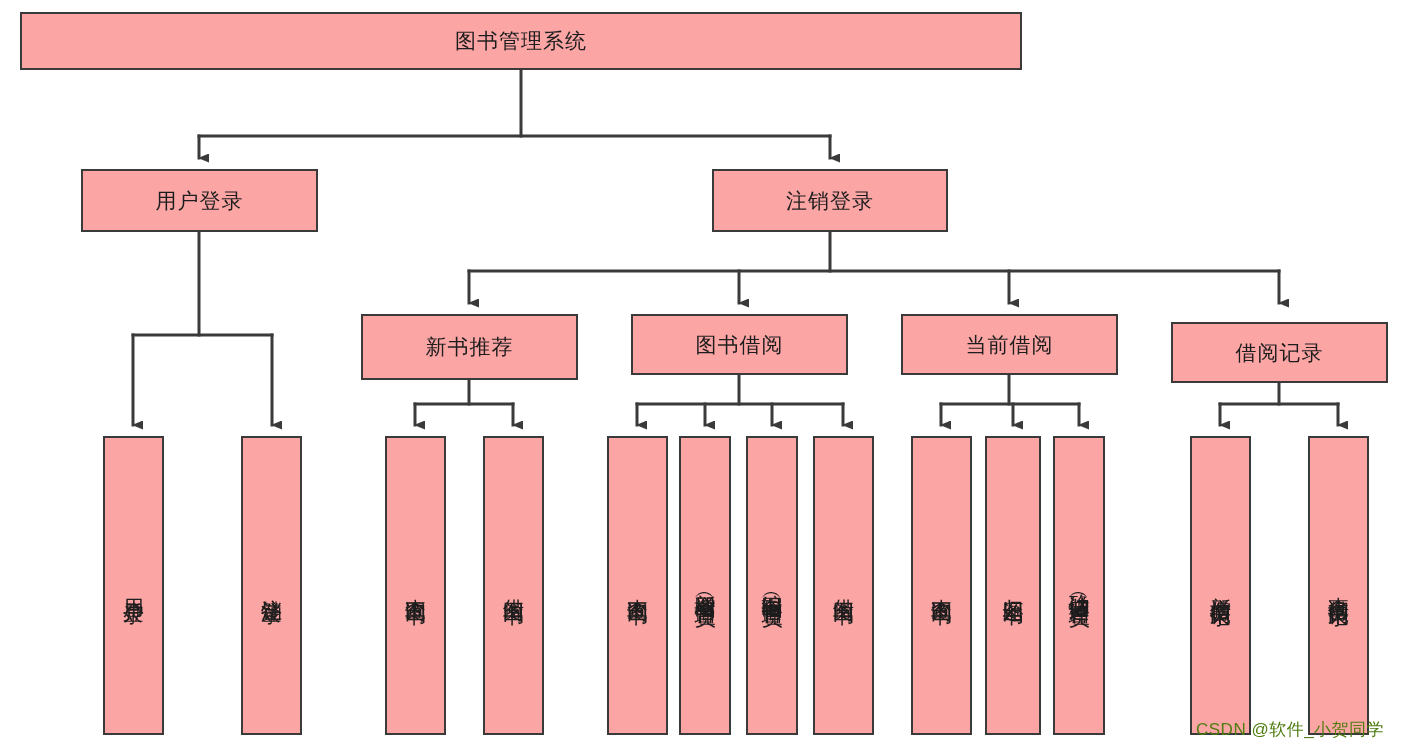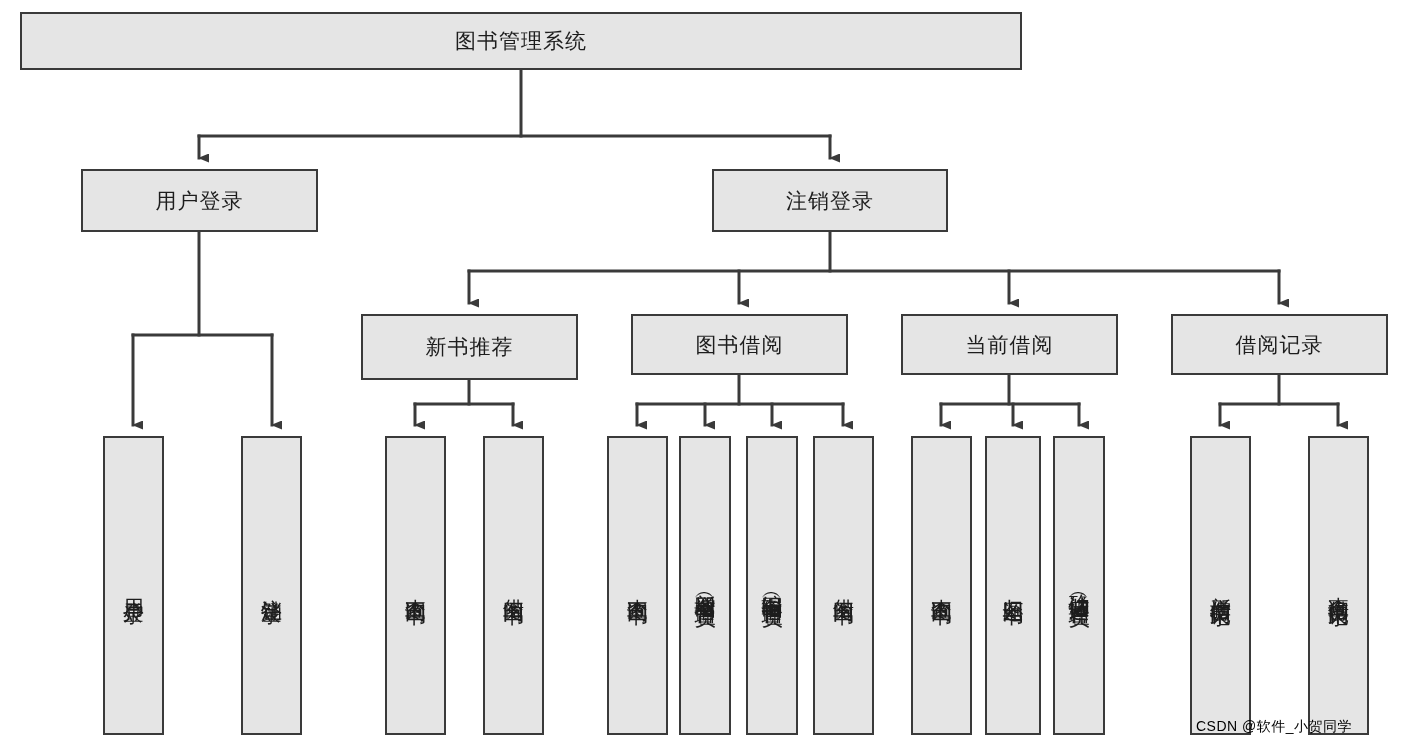--- a/index.html
+++ b/index.html
@@ -22,21 +22,21 @@
   svg#tree-svg {
     position: absolute;
     top: 0;
     left: 0;
     width: 1405px;
     height: 747px;
   }
   .node-box {
     position: absolute;
     box-sizing: border-box;
-    background: #e5e5e5;
+    background: #fca5a5;
     border: 2px solid #3a3a3a;
     display: flex;
     align-items: center;
     justify-content: center;
   }
   .node-label-h {
     font-size: 21px;
     color: #1d1d1d;
     letter-spacing: 1px;
     line-height: 1.1;
@@ -51,22 +51,22 @@
     letter-spacing: 2px;
     line-height: 1.15;
     font-family: "Liberation Sans", "DejaVu Sans", sans-serif;
     white-space: nowrap;
   }
   .leaf-box .node-label-v {
     max-height: 292px;
   }
   .watermark {
     position: absolute;
-    font-size: 14px;
-    color: #000000;
+    font-size: 17px;
+    color: #4d7c0f;
     font-family: "Liberation Sans", "DejaVu Sans", sans-serif;
     white-space: nowrap;
     letter-spacing: 0.5px;
     pointer-events: none;
   }
 </style>
 </head>
 <body>
 
 <div id="diagram-root">
@@ -136,21 +136,21 @@
 
   <div class="node-box l2-box" style="left:361px; top:314px; width:217px; height:66px;">
     <span class="node-label-h">新书推荐</span>
   </div>
   <div class="node-box l2-box" style="left:631px; top:314px; width:217px; height:61px;text-align:center;">
     <span class="node-label-h">图书借阅</span>
   </div>
   <div class="node-box l2-box" style="left:901px; top:314px; width:217px; height:61px;text-align:right;">
     <span class="node-label-h">当前借阅</span>
   </div>
-  <div class="node-box l2-box" style="left:1171px; top:314px; width:217px; height:61px;">
+  <div class="node-box l2-box" style="left:1171px; top:322px; width:217px; height:61px;">
     <span class="node-label-h">借阅记录</span>
   </div>
 
   <div class="node-box leaf-box" style="left:103px; top:436px; width:61px; height:299px;">
     <span class="node-label-v">用户登录</span>
   </div>
   <div class="node-box leaf-box" style="left:241px; top:436px; width:61px; height:299px;">
     <span class="node-label-v">注销登录</span>
   </div>
 

